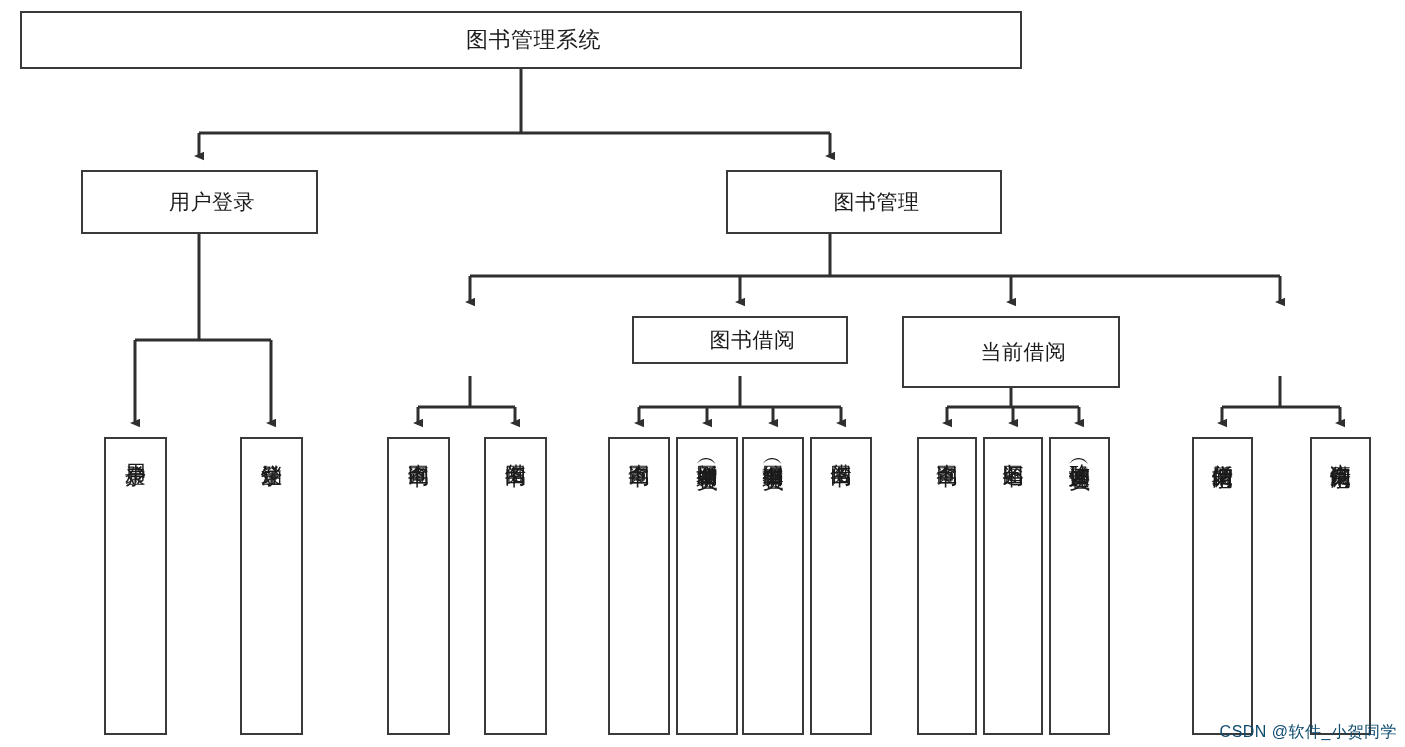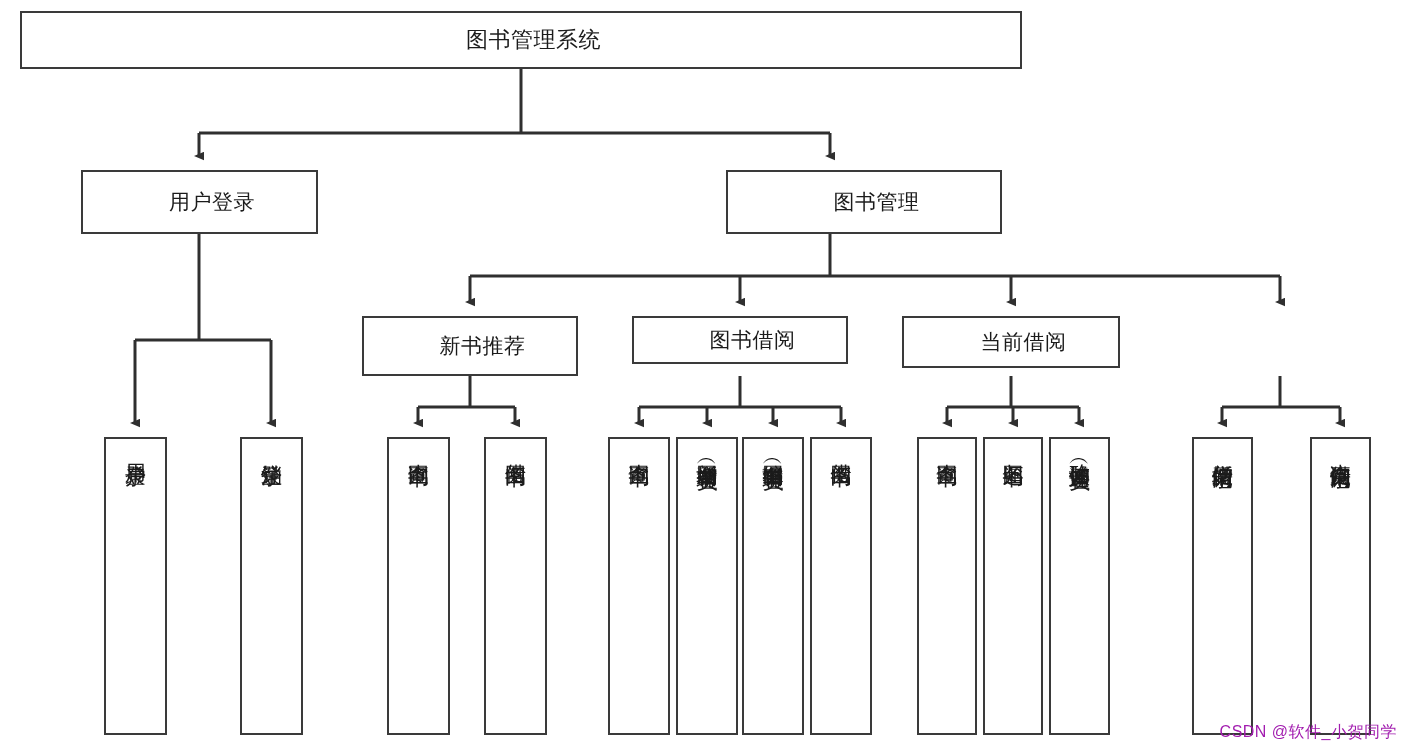--- a/index.html
+++ b/index.html
@@ -57,21 +57,21 @@
     line-height: 1.34;
     letter-spacing: 1px;
     white-space: nowrap;
     color: #1b1b1b;
   }
   .watermark {
     position: absolute;
     right: 8px;
     bottom: 4px;
     font-size: 16px;
-    color: #a21caf;
+    color: #0c4a6e;
     letter-spacing: 0.5px;
     z-index: 3;
     white-space: nowrap;
   }
 </style>
 </head>
 <body>
 
 <div id="canvas">
 
@@ -129,27 +129,24 @@
     <span>图书管理系统</span>
   </div>
 
   <div class="node h" style="left:81px; top:170px; width:237px; height:64px;">
     <span>用户登录</span>
   </div>
   <div class="node h" style="left:711px; top:170px; width:276px; height:64px;margin-left:15px;">
     <span>图书管理</span>
   </div>
 
-  <div class="node h" style="left:362px; top:316px; width:216px; height:60px;">
-    <span>新书推荐</span>
-  </div>
   <div class="node h" style="left:632px; top:316px; width:216px; height:48px;">
     <span>图书借阅</span>
   </div>
-  <div class="node h" style="left:902px; top:316px; width:218px; height:52px;">
+  <div class="node h" style="left:902px; top:316px; width:218px; height:72px;">
     <span>当前借阅</span>
   </div>
 
   <div class="node v" style="left:104px; top:437px; width:63px; height:298px;">
     <span class="vtext">用户登录</span>
   </div>
   <div class="node v" style="left:240px; top:437px; width:63px; height:298px;">
     <span class="vtext">注销登录</span>
   </div>
 

